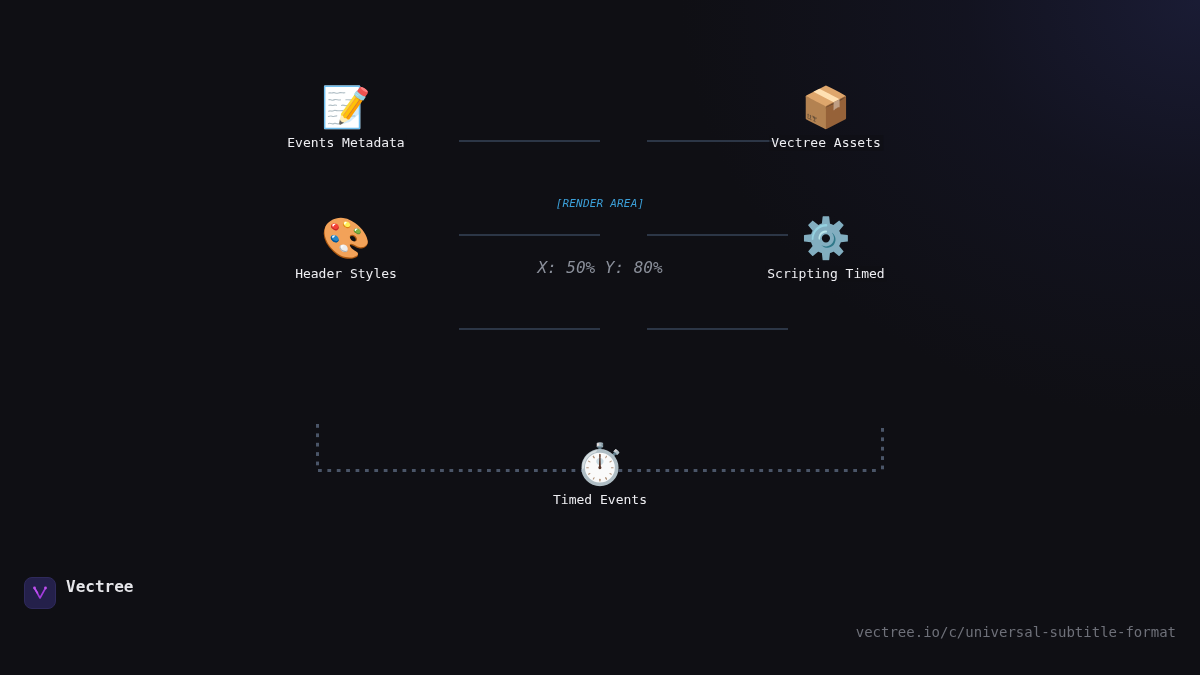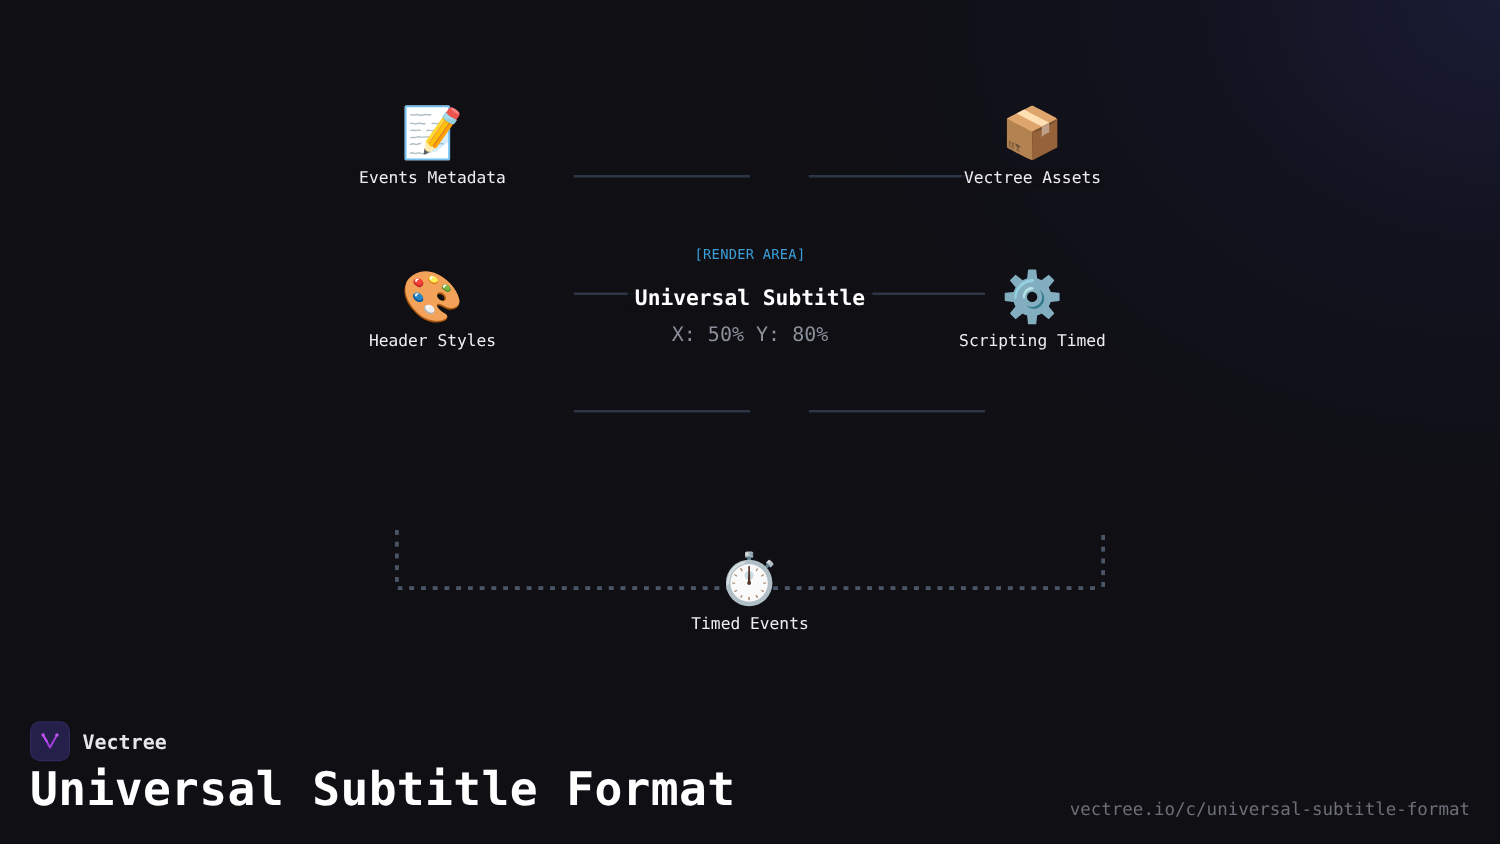--- a/index.html
+++ b/index.html
@@ -60,20 +60,21 @@
       margin-top: 4px;
       padding: 0 2px;
       background: rgba(15,15,20,0.6);
     }
     .center {
       position: absolute;
       left: 600px;
       transform: translateX(-50%);
       text-align: center;
       white-space: nowrap;
+      font-style: italic;
     }
     .render-tag {
       top: 197px;
       font-size: 11px;
       color: #3b9fd8;
       letter-spacing: 0.2px;
     }
     .center-title {
       top: 229px;
       font-size: 17px;
@@ -85,21 +86,21 @@
     .center-coords {
       top: 258px;
       font-size: 16px;
       color: #8a8f9a;
     }
     .brand {
       position: absolute;
       left: 24px;
       top: 577px;
       display: flex;
-      align-items: center;
+      align-items: flex-start;
     }
     .brand-logo {
       width: 32px;
       height: 32px;
       border-radius: 8px;
       background: #24204a;
       border: 1px solid #2f2a5c;
       box-sizing: border-box;
       display: flex;
       align-items: center;
@@ -117,21 +118,21 @@
       top: 610px;
       font-size: 37px;
       font-weight: bold;
       color: #ffffff;
       letter-spacing: 0.3px;
       white-space: nowrap;
     }
     .page-url {
       position: absolute;
       right: 24px;
-      top: 640px;
+      top: 624px;
       font-size: 14px;
       color: #6e7079;
       white-space: nowrap;
     }
   </style>
 </head>
 <body>
 
 <div class="canvas">
 
@@ -140,21 +141,20 @@
   <div class="conn" style="left:459px; top:234px; width:141px;"></div>
   <div class="conn" style="left:647px; top:234px; width:141px;"></div>
   <div class="conn" style="left:459px; top:328px; width:141px;"></div>
   <div class="conn" style="left:647px; top:328px; width:141px;"></div>
 
   <div class="dot-v" style="left:316px; top:424px; height:44px;"></div>
   <div class="dot-h" style="left:318px; top:469px; width:562px;"></div>
   <div class="dot-v" style="left:881px; top:428px; height:44px;"></div>
 
   <div class="center render-tag">[RENDER AREA]</div>
-  <div class="center center-title">Universal Subtitle</div>
   <div class="center center-coords">X: 50% Y: 80%</div>
 
   <div class="node" style="left:346px; top:83px;">
     <span class="node-icon">📝</span>
     <span class="node-label">Events Metadata</span>
   </div>
 
   <div class="node" style="left:826px; top:83px;">
     <span class="node-icon">📦</span>
     <span class="node-label">Vectree Assets</span>
@@ -180,16 +180,15 @@
       <svg width="18" height="18" viewBox="0 0 18 18">
         <path d="M4 5 L9 14 L14 5" stroke="#a23cdc" stroke-width="1.6" fill="none" stroke-linecap="round" stroke-linejoin="round"></path>
         <path d="M4 5 L6.5 9" stroke="#c050f0" stroke-width="1.6" fill="none" stroke-linecap="round"></path>
         <circle cx="3.5" cy="4" r="1.4" fill="#c050f0"></circle>
         <circle cx="14.5" cy="4" r="1.4" fill="#c050f0"></circle>
       </svg>
     </div>
     <span class="brand-name">Vectree</span>
   </div>
 
-  <div class="page-title">Universal Subtitle Format</div>
   <div class="page-url">vectree.io/c/universal-subtitle-format</div>
 
 </div>
 
 </body></html>

